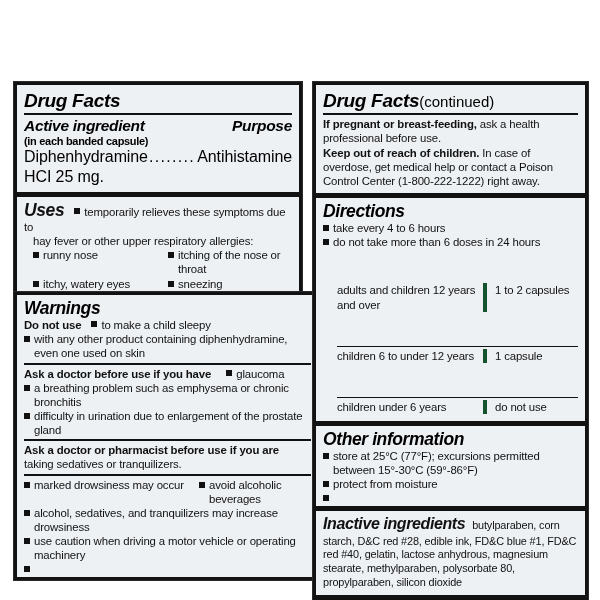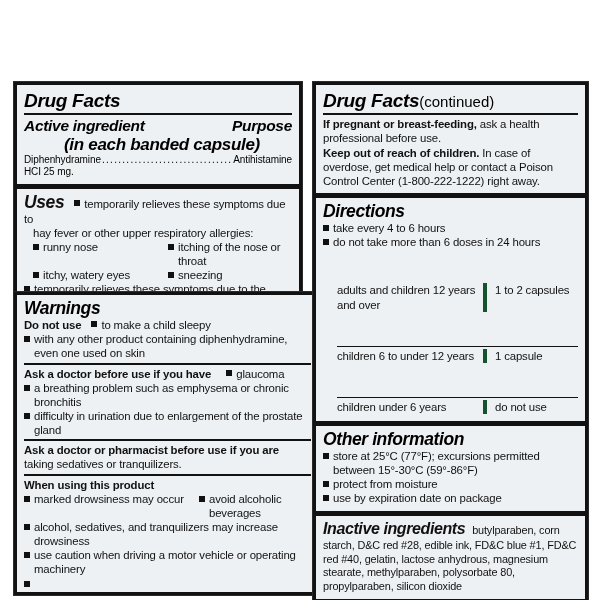--- a/index.html
+++ b/index.html
@@ -63,45 +63,43 @@
     display: flex;
     justify-content: space-between;
     align-items: flex-end;
     font-size: 15.5px;
     font-weight: bold;
     font-style: italic;
     letter-spacing: -0.3px;
     line-height: 1.12;
   }
   .ai-sub {
-    font-size: 17px;
-    font-weight: bold;
-    font-style: italic;
+    font-size: 11px;
+    font-weight: bold;
     letter-spacing: -0.3px;
     line-height: 1.12;
-    margin-left: 40px;
   }
   .body {
     font-size: 11.4px;
     line-height: 1.24;
     letter-spacing: -0.15px;
     color: #111;
   }
   .body-sm {
     font-size: 10.9px;
     line-height: 1.26;
     letter-spacing: -0.15px;
     color: #111;
   }
   .bold { font-weight: bold; }
 
   .dotline {
     display: flex;
     align-items: baseline;
-    font-size: 10px;
+    font-size: 16px;
     letter-spacing: -0.1px;
     line-height: 1.25;
   }
   .dotline .dots {
     flex: 1 1 auto;
     overflow: hidden;
     white-space: nowrap;
     margin: 0 1px;
     letter-spacing: 1.3px;
   }
@@ -265,21 +263,20 @@
 
       <div class="rule-med"></div>
 
       <div class="body">
         <span class="bold">Ask a doctor or pharmacist before use if you are</span>
         <span>taking sedatives or tranquilizers.</span>
       </div>
 
       <div class="rule-med"></div>
 
-      <div class="body bold">When using this product</div>
       <div class="body two-col">
         <div class="bul" style="width:175px;flex:0 0 auto">
             <span class="sq"></span>
             <span>marked drowsiness may occur</span>
           </div>
         <div class="bul">
             <span class="sq"></span>
             <span>avoid alcoholic beverages</span>
           </div>
       </div>
@@ -351,21 +348,20 @@
       <div class="body bul">
           <span class="sq"></span>
           <span>store at 25°C (77°F); excursions permitted between 15°-30°C (59°-86°F)</span>
         </div>
       <div class="body bul">
           <span class="sq"></span>
           <span>protect from moisture</span>
         </div>
       <div class="body bul">
           <span class="sq"></span>
-          <span>use by expiration date on package</span>
         </div>
     </div>
 
     <div class="gap"></div>
 
     <div class="block">
       <div class="body-sm">
         <span class="ii-head">Inactive ingredients</span>
         <span style="margin-left:4px">butylparaben, corn starch, D&amp;C red #28, edible ink, FD&amp;C blue #1, FD&amp;C red #40, gelatin, lactose anhydrous, magnesium stearate, methylparaben, polysorbate 80, propylparaben, silicon dioxide</span>
       </div>

